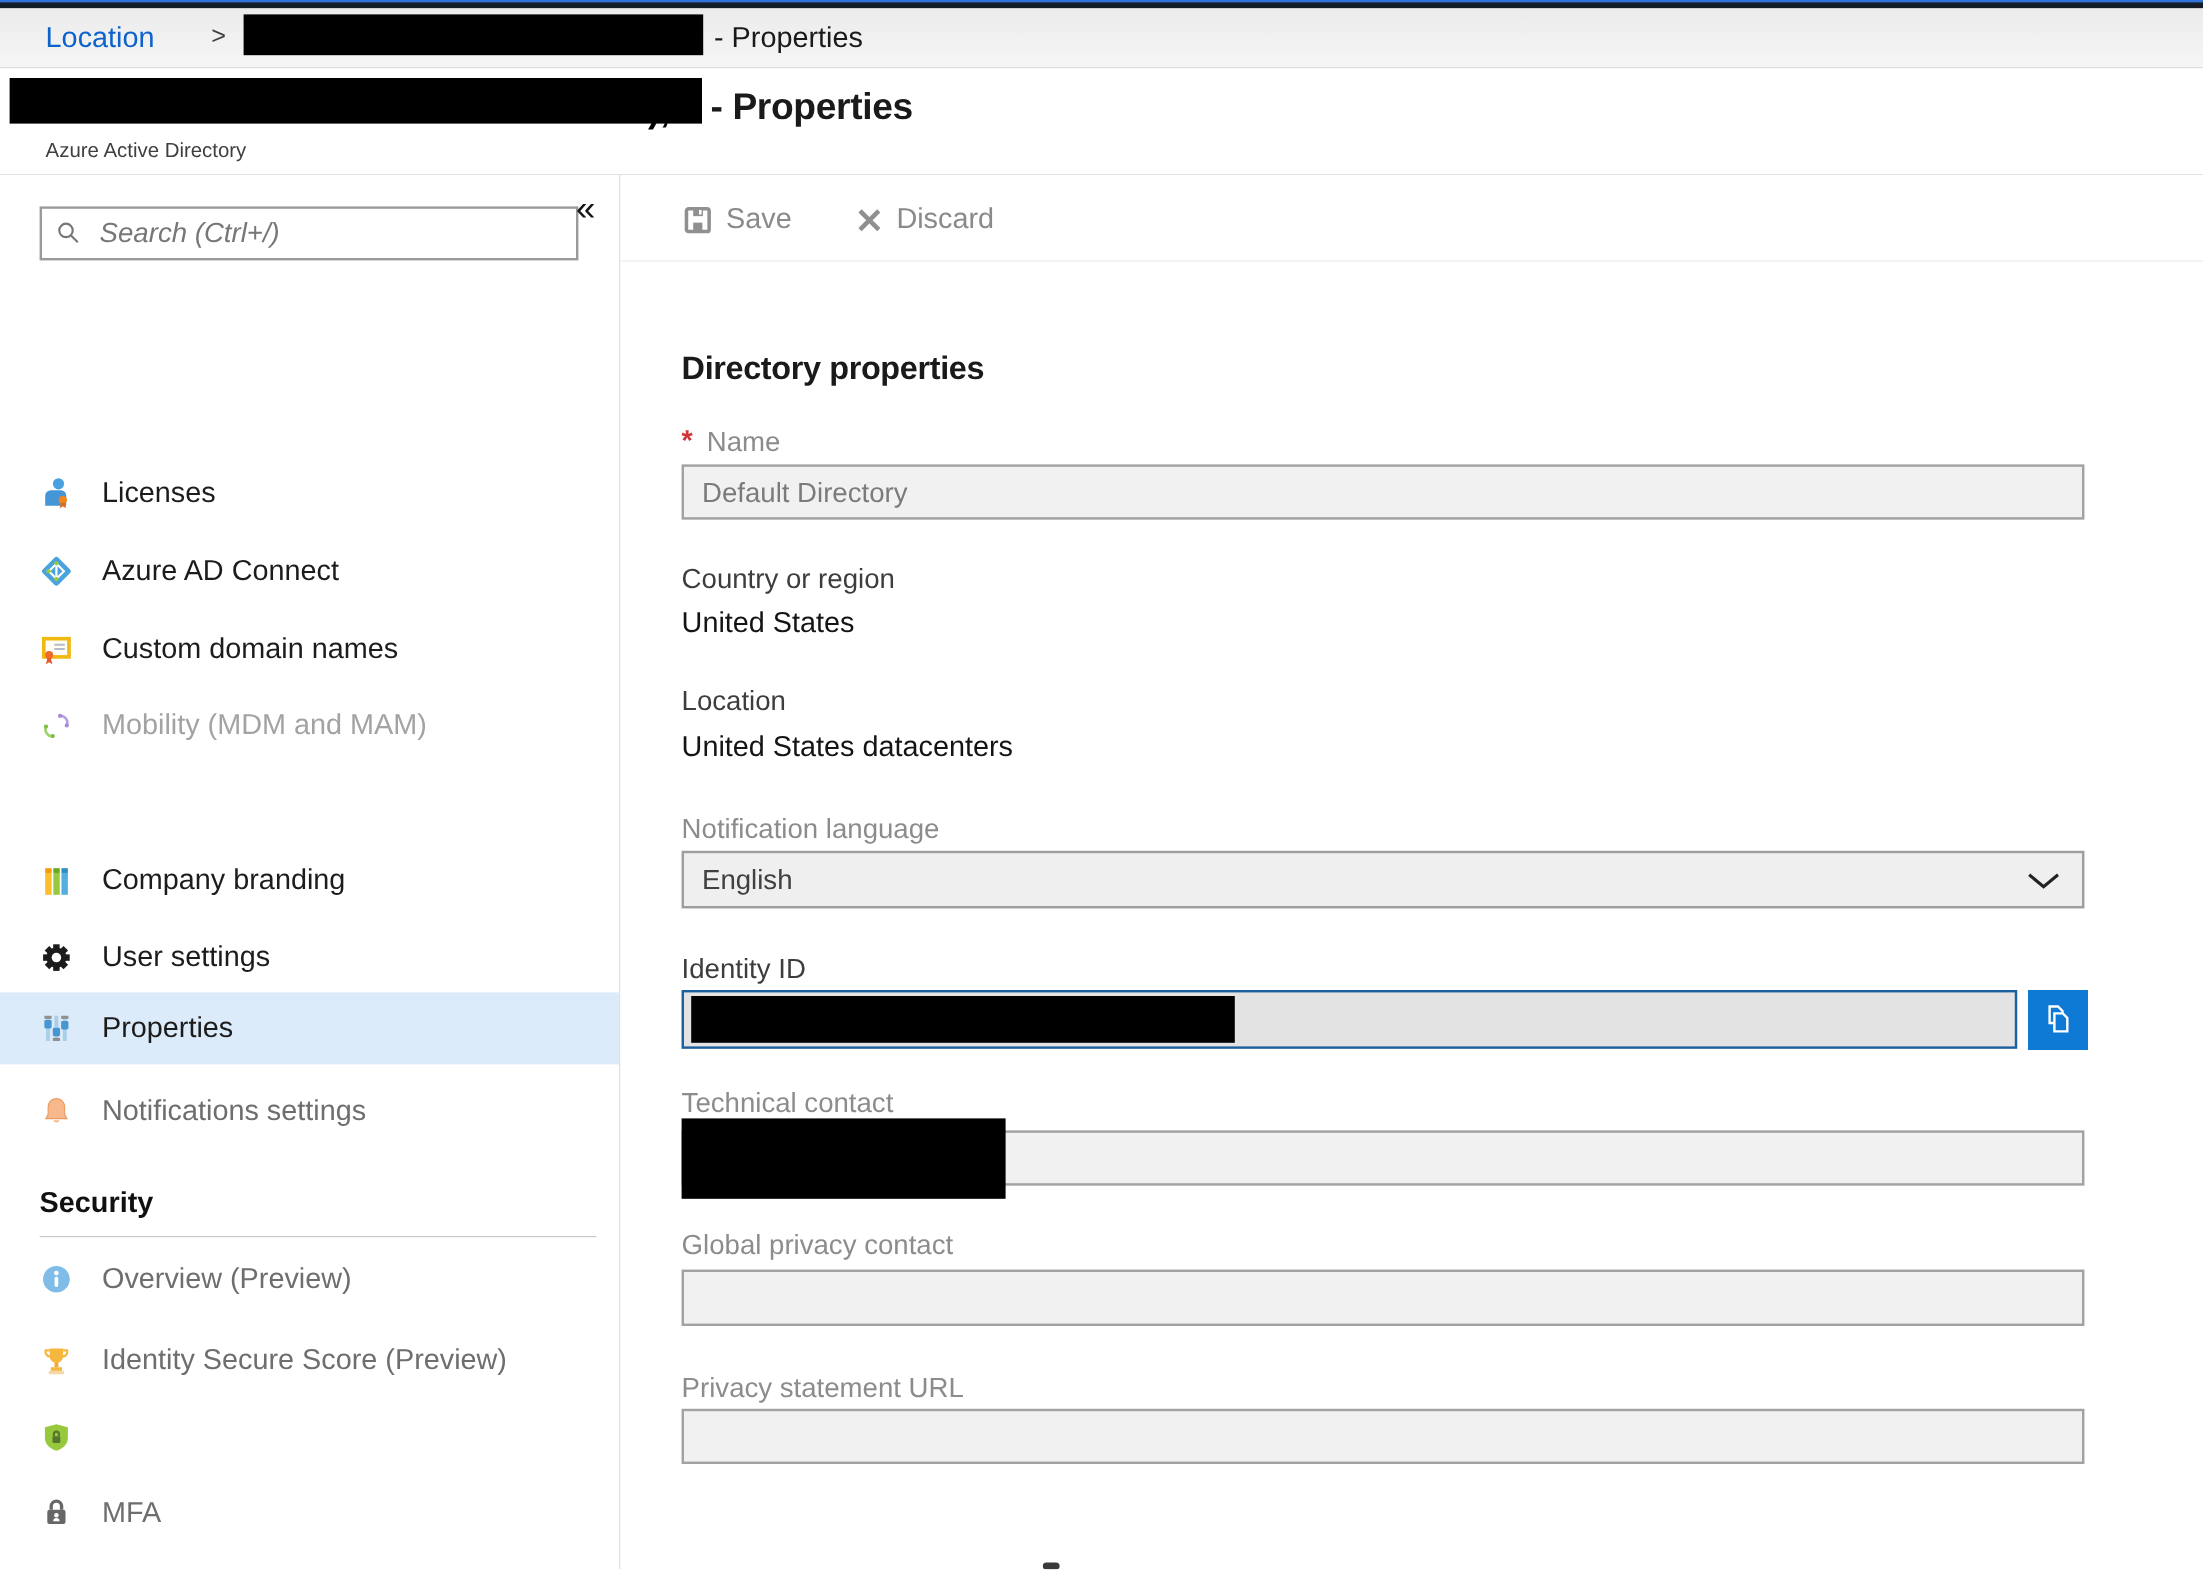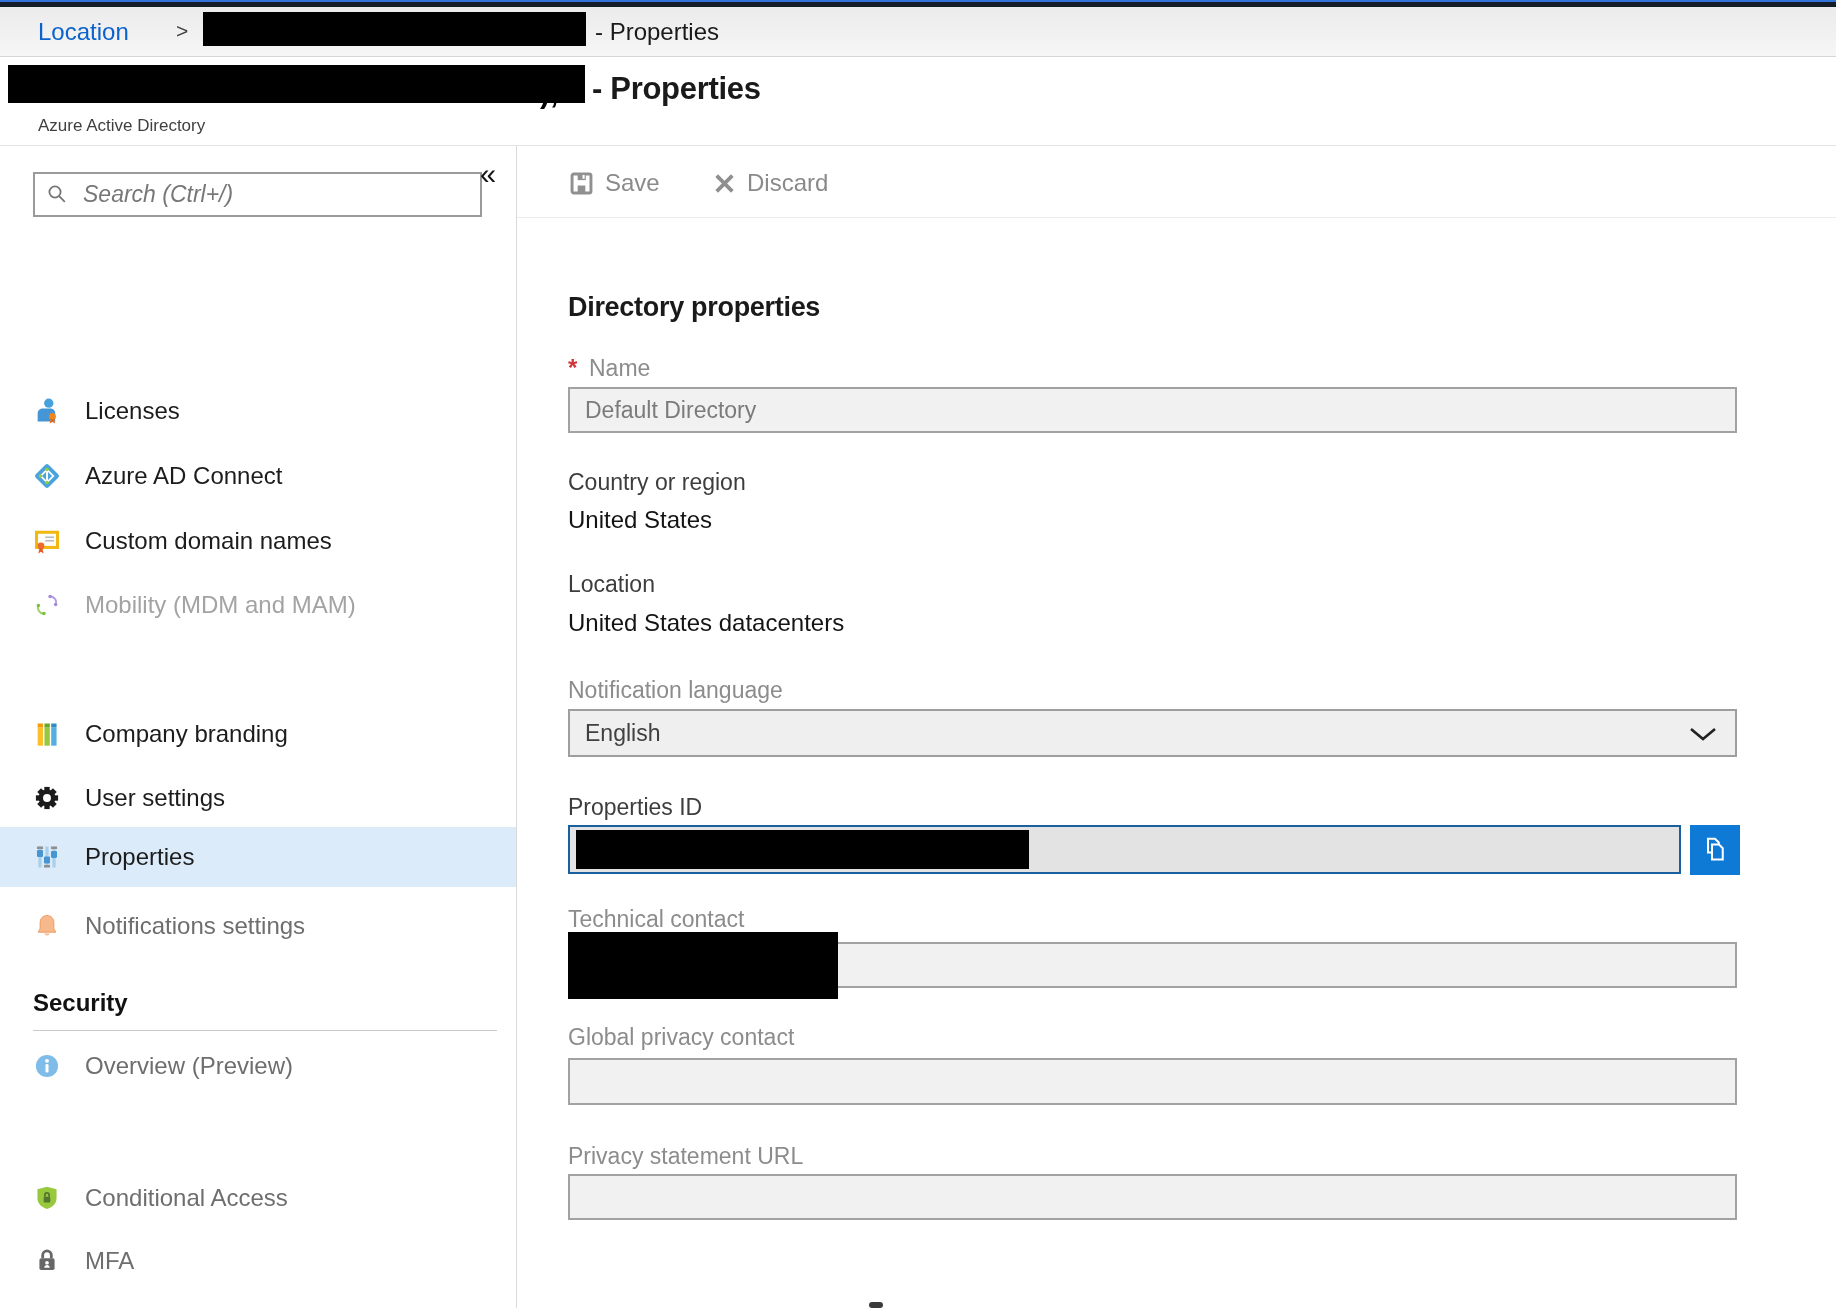--- a/index.html
+++ b/index.html
@@ -205,28 +205,38 @@
 
     <div class="nav-row muted-mid" style="top:888px">
       <svg class="ic" viewBox="0 0 24 24">
         <circle cx="12" cy="12" r="9.5" fill="#7fbce8"></circle>
         <circle cx="12" cy="7.6" r="1.7" fill="#fff"></circle>
         <rect x="10.7" y="10.2" width="2.6" height="7.4" rx="1.2" fill="#fff"></rect>
       </svg>
       <span class="lbl">Overview (Preview)</span>
     </div>
 
+    <div class="nav-row muted-mid" style="top:956px">
+      <svg class="ic" viewBox="0 0 24 24">
+        <path d="M7.2 3.2 h9.6 V8.8 a4.8 4.8 0 0 1-9.6 0 z" fill="#f6b73e"></path>
+        <path d="M7.2 4.6 H4.3 a3.5 3.5 0 0 0 3.5 4.4" fill="none" stroke="#f6b73e" stroke-width="1.6"></path>
+        <path d="M16.8 4.6 h2.9 a3.5 3.5 0 0 1-3.5 4.4" fill="none" stroke="#f6b73e" stroke-width="1.6"></path>
+        <rect x="10.6" y="13.2" width="2.8" height="3.4" fill="#f2a93c"></rect>
+        <rect x="8" y="16.6" width="8" height="2.6" fill="#f6b73e"></rect>
+        <rect x="6.6" y="19.2" width="10.8" height="2.4" fill="#f3d9a6"></rect>
+      </svg>
+      <span class="lbl">Identity Secure Score (Preview)</span>
+    </div>
 
     <div class="nav-row muted-mid" style="top:1020px">
       <svg class="ic" viewBox="0 0 24 24">
         <path d="M12 2.4 l8.2 2.2 v7.5 c0 4.9-3.6 7.9-8.2 9.3 -4.6-1.4-8.2-4.4-8.2-9.3 V4.6 z" fill="#97c83e"></path>
         <rect x="9.2" y="11" width="5.6" height="4.8" rx="0.8" fill="#55742c"></rect>
         <path d="M10.2 11 V9.5 a1.8 1.8 0 0 1 3.6 0 V11" fill="none" stroke="#55742c" stroke-width="1.5"></path>
       </svg>
-      <span class="lbl">Conditional Access</span>
     </div>
 
     <div class="nav-row muted-mid" style="top:1083px">
       <svg class="ic" viewBox="0 0 24 24">
         <rect x="5.5" y="9.6" width="13" height="10.2" rx="1.5" fill="#676767"></rect>
         <path d="M8.3 9.6 V7.1 a3.7 3.7 0 0 1 7.4 0 V9.6" fill="none" stroke="#676767" stroke-width="2.4"></path>
         <circle cx="12" cy="13.5" r="1.6" fill="#fff"></circle>
         <path d="M9.7 17.7 c0-1.4 1-2.2 2.3-2.2 s2.3 .8 2.3 2.2 z" fill="#fff"></path>
       </svg>
       <span class="lbl">MFA</span>
@@ -272,21 +282,21 @@
     <span class="fvalue" style="left:51px; top:463px;">United States datacenters</span>
 
     <span class="flabel" style="left:51px; top:531px;">Notification language</span>
     <div class="fselect" style="top:563px;">
       <span>English</span>
       <svg class="select-chevron" viewBox="0 0 28 15">
         <path d="M2 2 L14 12 L26 2" stroke="#222" stroke-width="2.6" fill="none"></path>
       </svg>
     </div>
 
-    <span class="flabel dark" style="left:51px; top:648px;">Properties ID</span>
+    <span class="flabel dark" style="left:51px; top:648px;">Identity ID</span>
     <div class="dirid-input"></div>
     <div class="redaction red-dirid"></div>
     <div class="copy-button">
       <svg width="30" height="30" viewBox="0 0 24 24">
         <path d="M6.4 3 h5.6 L15 6 v8 H6.4 z" fill="none" stroke="#fff" stroke-width="1.6"></path>
         <path d="M9.6 7.6 h5.6 L18.2 10.6 v9 H9.6 z" fill="#0e7ad6" stroke="#fff" stroke-width="1.6"></path>
       </svg>
     </div>
 
     <span class="flabel" style="left:51px; top:760px;">Technical contact</span>

